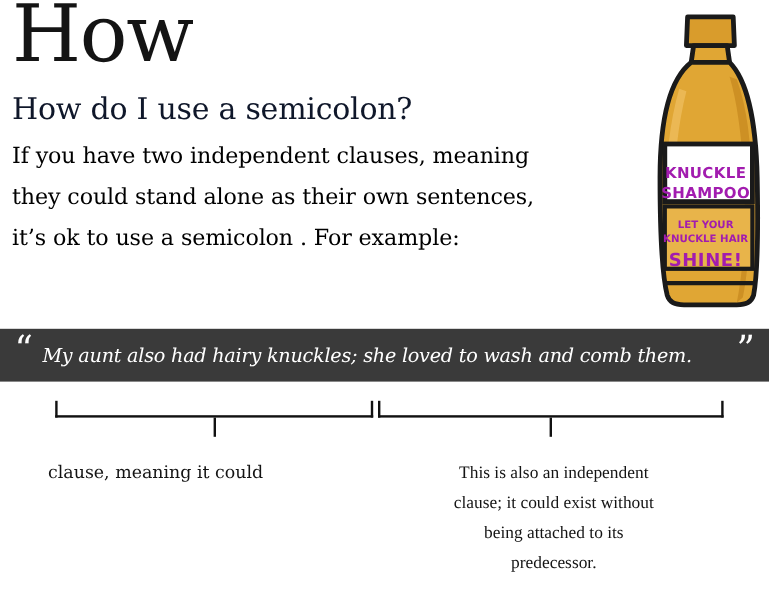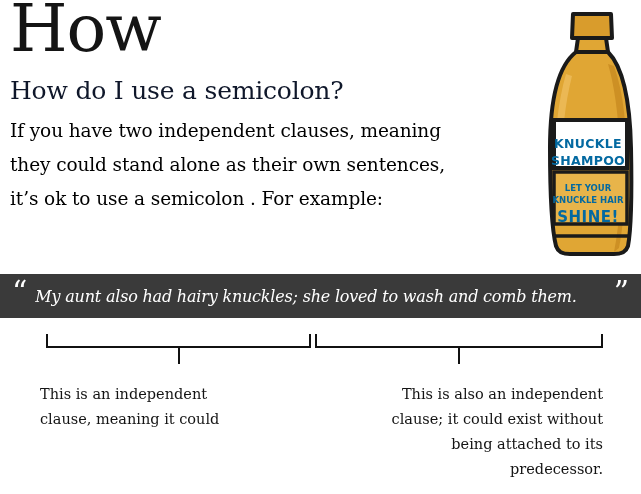--- a/index.html
+++ b/index.html
@@ -119,40 +119,40 @@
   .caption {
     position: absolute;
     top: 382px;
     font-family: "DejaVu Serif", serif;
     font-size: 14.5px;
     line-height: 25px;
     color: #141414;
   }
   .caption .line { display: block; white-space: nowrap; }
   .caption.left  { left: 40px;  width: 260px; text-align: left; }
-  .caption.right { left: 320px; width: 283px; text-align: right; }
+  .caption.right { left: 320px; width: 283px; text-align: center; font-family: Liberation Serif, serif; }
 
   
   .bottle {
     position: absolute;
     left: 540px;
     top: 8px;
     width: 96px;
     height: 252px;
   }
   .bottle svg { display: block; }
 
   .bottle-label-text {
     position: absolute;
     left: 0;
     width: 100%;
     text-align: center;
     font-family: "DejaVu Sans", sans-serif;
     font-weight: 700;
-    color: #0369a1;
+    color: #a21caf;
     pointer-events: none;
   }
   .lbl-knuckle { top: 128px; font-size: 12.5px; letter-spacing: 0.3px; }
   .lbl-shampoo { top: 145px; font-size: 12.5px; letter-spacing: 0.3px; }
   .lbl-let     { top: 175px; font-size: 8.5px; }
   .lbl-hair    { top: 187px; font-size: 8.5px; }
   .lbl-shine   { top: 200px; font-size: 15px; letter-spacing: 0.5px; }
 </style>
 </head>
 <body>
@@ -202,21 +202,20 @@
   </div>
 
   <div class="bracket left">
     <div class="stem"></div>
   </div>
   <div class="bracket right">
     <div class="stem"></div>
   </div>
 
   <div class="caption left">
-    <span class="line">This is an independent</span>
     <span class="line">clause, meaning it could</span>
   </div>
 
   <div class="caption right">
     <span class="line">This is also an independent</span>
     <span class="line">clause; it could exist without</span>
     <span class="line">being attached to its</span>
     <span class="line">predecessor.</span>
   </div>
 

